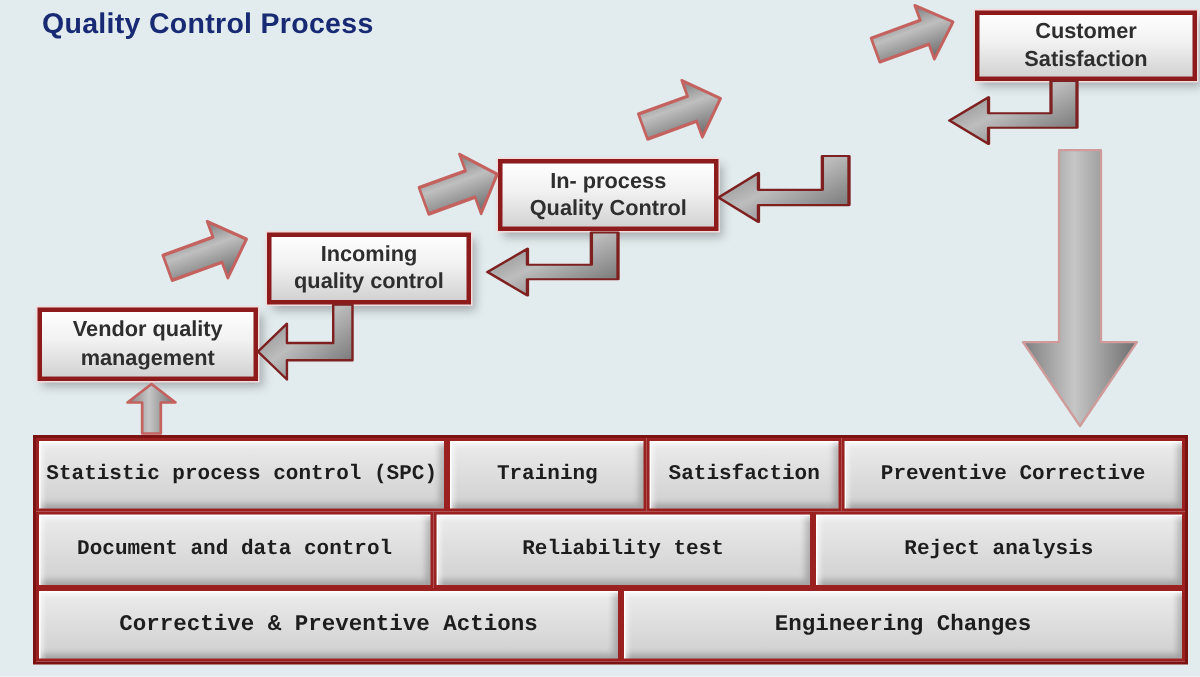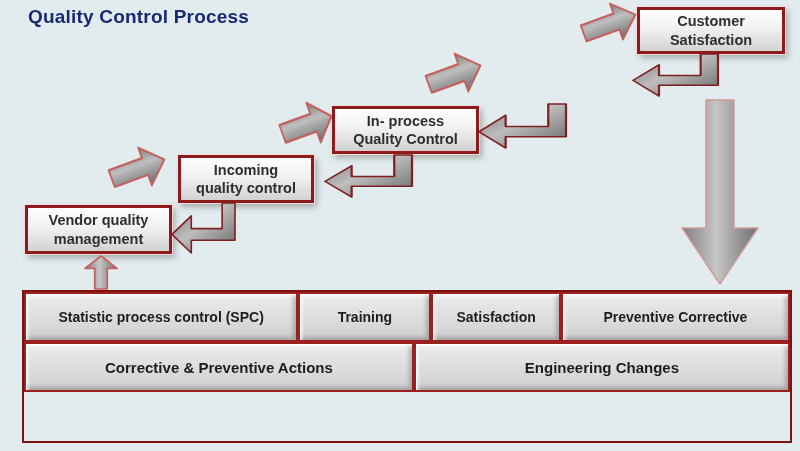--- a/index.html
+++ b/index.html
@@ -34,21 +34,21 @@
     display:flex;flex-direction:column;
   }
   .grid-row{display:flex;width:100%;}
   .cell{
     box-sizing:border-box;
     border:2px solid #9b2020;
     background:linear-gradient(180deg,#ececec 0%,#dcdcdc 55%,#cfcfcf 100%);
     box-shadow:inset 1px 1px 0 rgba(255,255,255,.95), inset 3px 3px 3px rgba(255,255,255,.55), inset -3px -3px 4px rgba(0,0,0,.22);
     display:flex;align-items:center;justify-content:center;
     text-align:center;
-    font-size:14px;font-weight:bold;color:#1d1d1d;
+    font-size:14px;font-weight:bold;color:#1d1d1d;font-family:Liberation Mono, monospace;
   }
   .grid-row.r3 .cell{font-size:15px;}
   .arrow{position:absolute;}
   svg{display:block;overflow:visible;}
 </style>
 </head>
 <body>
 
 <div class="stage">
 
@@ -73,21 +73,21 @@
   </svg>
 
   <h1 class="page-title">Quality Control Process</h1>
 
   <div class="step" style="left:25px;top:205px;width:147px;height:49px;">Vendor quality
 management</div>
   <div class="step" style="left:178px;top:155px;width:136px;height:48px;">Incoming
 quality control</div>
   <div class="step" style="left:332px;top:106px;width:147px;height:48px;">In- process
 Quality Control</div>
-  <div class="step" style="left:637px;top:7px;width:148px;height:47px;">Customer
+  <div class="step" style="left:650px;top:7px;width:148px;height:47px;">Customer
 Satisfaction</div>
 
   <div class="arrow" style="left:110px;top:149px;width:56px;height:40px;transform:rotate(-20deg);">
     <svg width="56" height="40" viewBox="0 0 60 36" preserveAspectRatio="none">
       <polygon points="0,10 38,10 38,0 60,18 38,36 38,26 0,26" fill="url(#gV)" stroke="#c4625f" stroke-width="2" stroke-linejoin="round"></polygon>
     </svg>
   </div>
   <div class="arrow" style="left:281px;top:104px;width:52px;height:42px;transform:rotate(-20deg);">
     <svg width="52" height="42" viewBox="0 0 60 36" preserveAspectRatio="none">
       <polygon points="0,10 38,10 38,0 60,18 38,36 38,26 0,26" fill="url(#gV)" stroke="#c4625f" stroke-width="2" stroke-linejoin="round"></polygon>
@@ -137,19 +137,24 @@
     </svg>
   </div>
 
   <div class="grid">
     <div class="grid-row" style="height:50px;">
       <div class="cell" style="flex:276 0 0;">Statistic process control (SPC)</div>
       <div class="cell" style="flex:132 0 0;">Training</div>
       <div class="cell" style="flex:128 0 0;">Satisfaction</div>
       <div class="cell" style="flex:230 0 0;">Preventive Corrective</div>
     </div>
+    <div class="grid-row" style="height:53px;">
+      <div class="cell" style="flex:265 0 0;">Document and data control</div>
+      <div class="cell" style="flex:253 0 0;">Reliability test</div>
+      <div class="cell" style="flex:248 0 0;">Reject analysis</div>
+    </div>
     <div class="grid-row r3" style="height:50px;">
       <div class="cell" style="flex:390 0 0;">Corrective &amp; Preventive Actions</div>
       <div class="cell" style="flex:376 0 0;">Engineering Changes</div>
     </div>
   </div>
 
 </div>
 
 </body></html>

